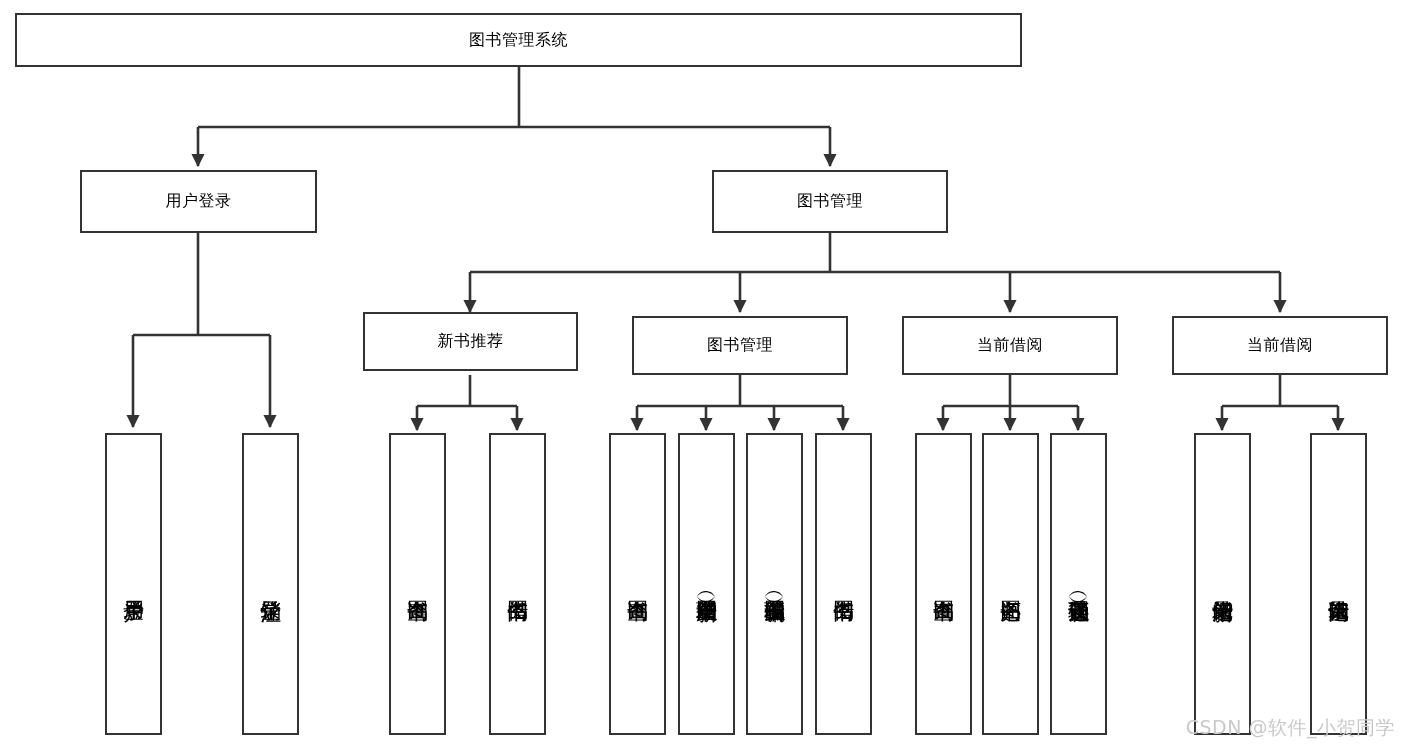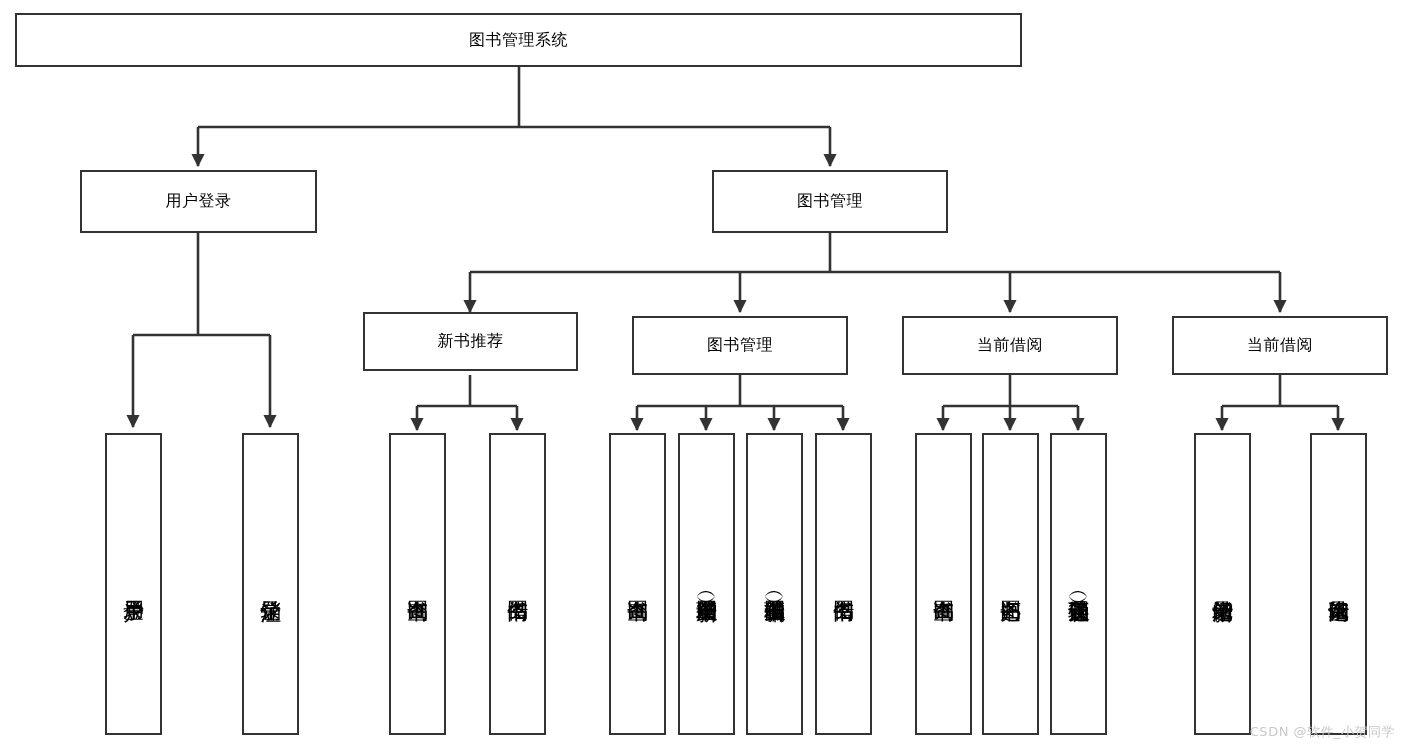--- a/index.html
+++ b/index.html
@@ -54,21 +54,21 @@
     letter-spacing: 0px;
     writing-mode: vertical-rl;
     text-orientation: upright;
     white-space: normal;
     max-height: 100%;
   }
   #watermark {
     position: absolute;
     right: 10px;
     bottom: 6px;
-    font-size: 13px;
+    font-size: 19px;
     color: #c9c9c9;
     letter-spacing: 0.5px;
     white-space: nowrap;
     z-index: 5;
   }
 </style>
 </head>
 <body>
 
 <div id="diagram-root">

